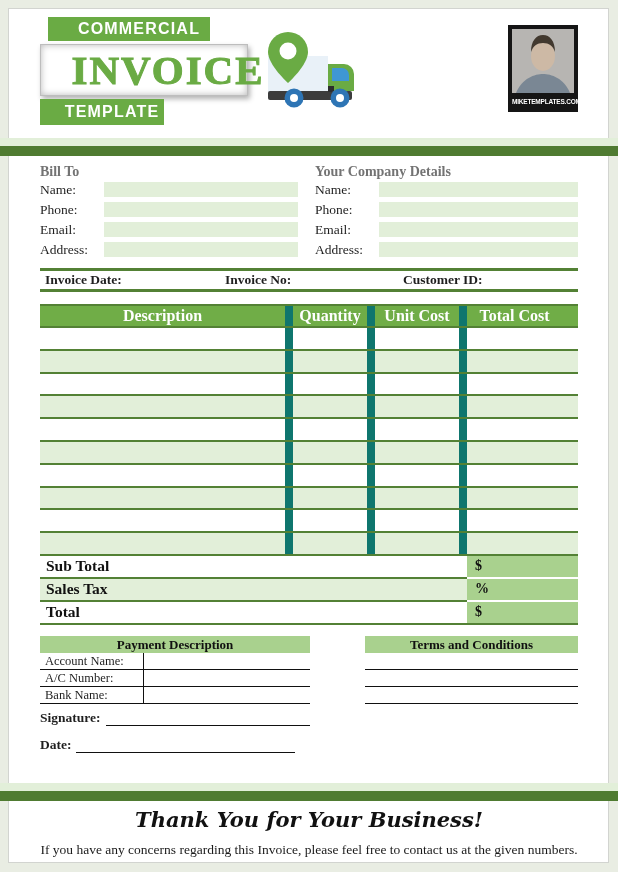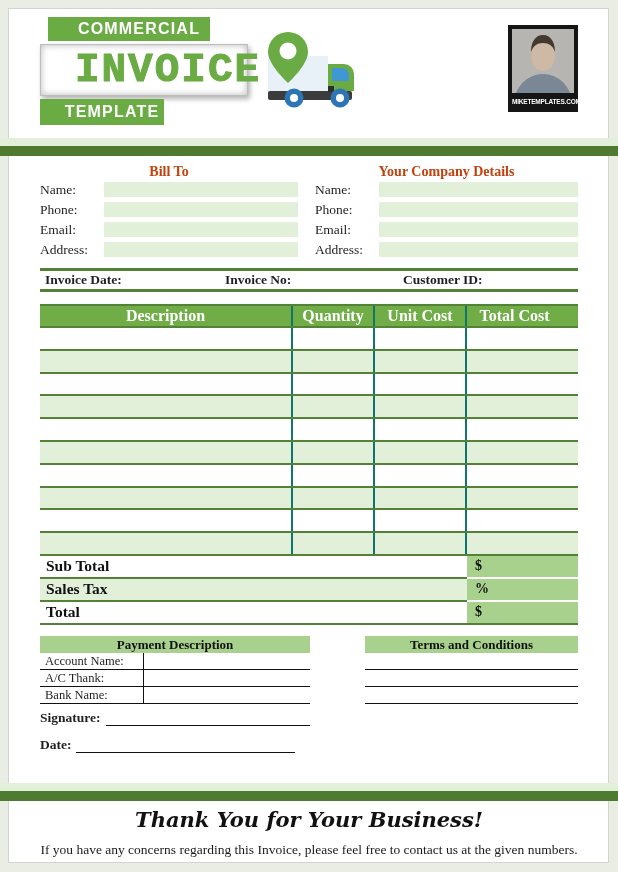--- a/index.html
+++ b/index.html
@@ -9,56 +9,56 @@
   .page { position:absolute; left:8px; top:8px; width:601px; height:855px; background:#ffffff; border:1px solid #d2d4d0; }
 
   
   .badge { position:absolute; background:#6aab44; color:#fff; font-family:"Liberation Sans",sans-serif;
            font-weight:800; display:flex; align-items:center; justify-content:center; letter-spacing:1.2px;padding-left:20px; }
   .badge-commercial { left:48px; top:17px; width:162px; height:24px; font-size:16px; }
   .badge-template   { left:40px; top:99px;  width:124px; height:26px; font-size:16px; }
   .invoice-box { position:absolute; left:40px; top:44px; width:208px; height:52px; background:#fff;
                  border:1px solid #bdbdbd; box-shadow: inset 0 0 7px rgba(0,0,0,.28), 2px 3px 5px rgba(0,0,0,.3);
                  display:flex; align-items:center; justify-content:center; }
-  .invoice-box span { color:#6aab44; font-family:Liberation Mono, monospace; font-weight:800;
+  .invoice-box span { color:#6aab44; font-family:Liberation Serif, serif; font-weight:800;
                       font-size:41px; letter-spacing:2px;margin-left:48px; -webkit-text-stroke:1px #6aab44; }
   .truck { position:absolute; left:256px; top:30px; width:106px; height:78px; }
   .photo-frame { position:absolute; left:508px; top:25px; width:70px; height:87px; background:#151515; padding:4px 4px 0 4px; }
   .photo-img { width:62px; height:64px; background:#b7b5b2; overflow:hidden; }
   .photo-caption { color:#fff; font-family:"Liberation Sans",sans-serif; font-size:6.5px; font-weight:700;
                    text-align:center; line-height:18px; white-space:nowrap; letter-spacing:-0.2px; }
 
   
   .band-light { position:absolute; left:0; width:618px; height:8px; background:#e2efd9; }
   .band-dark  { position:absolute; left:0; width:618px; height:10px; background:#4f7b31; }
   .band-light-top { top:138px; } .band-dark-top { top:146px; }
   .band-light-bot { top:783px; } .band-dark-bot { top:791px; }
 
   
   .party { position:absolute; top:164px; }
   .party-left  { left:40px;  width:258px; }
   .party-right { left:315px; width:263px; }
-  .party-title { text-align:center; font-weight:700; font-size:14px; color:#c2410c; height:18px; }
+  .party-title { text-align:left; font-weight:700; font-size:14px; color:#737373; height:18px; }
   .party-row { display:flex; height:15px; margin-bottom:5px; }
   .party-label { width:64px; font-size:13.5px; color:#1f1f1f; line-height:15px; }
   .party-field { flex:1; background:#e2efd9; }
 
   
   .meta { position:absolute; left:40px; top:268px; width:538px; height:24px;
           border-top:3px solid #538135; border-bottom:3px solid #538135;font-family:Liberation Serif, serif; }
   .meta span { position:absolute; top:1px; font-weight:700; font-size:13.5px; color:#1f1f1f; }
   .meta .m1 { left:5px; } .meta .m2 { left:185px; } .meta .m3 { left:363px; }
 
   
   .itable { position:absolute; left:40px; top:304px; width:538px; }
   .thead { display:flex; height:24px; background:#70ad47; border-top:2px solid #538135; border-bottom:2px solid #538135;
            color:#fff; font-weight:700; font-size:16px; }
   .thead div { display:flex; align-items:center; justify-content:center; }
   .c1 { width:253px; } .c2 { width:82px; } .c3 { width:92px; } .c4 { width:95px; }
-  .vline { border-right:2px solid #0f766e; }
+  .vline { border-right:8px solid #0f766e; }
   .trow { display:flex; height:22.8px; border-bottom:2px solid #538135; }
   .trow.alt { background:#e2efd9; }
   .srow { display:flex; height:23px; }
   .slabel { width:427px; border-bottom:2px solid #538135; font-weight:700; font-size:15.5px; color:#111;
             display:flex; align-items:center; padding-left:6px; }
   .srow.alt .slabel { background:#e2efd9; }
   .sval { width:111px; background:#a9d18e; font-weight:700; font-size:14px; color:#111;
           display:flex; align-items:center; padding-left:8px; border-bottom:2px solid #fff; }
   .srow:last-child .sval { border-bottom:2px solid #538135; }
 
@@ -255,21 +255,21 @@
     </div>
   </div>
 
   <div class="payment">
     <div class="sec-bar">Payment Description</div>
     <div class="pay-row">
       <div class="pay-label">Account Name:</div>
       <div class="pay-field"></div>
     </div>
     <div class="pay-row">
-      <div class="pay-label">A/C Thank:</div>
+      <div class="pay-label">A/C Number:</div>
       <div class="pay-field"></div>
     </div>
     <div class="pay-row">
       <div class="pay-label">Bank Name:</div>
       <div class="pay-field"></div>
     </div>
   </div>
 
   <div class="terms">
     <div class="sec-bar">Terms and Conditions</div>

